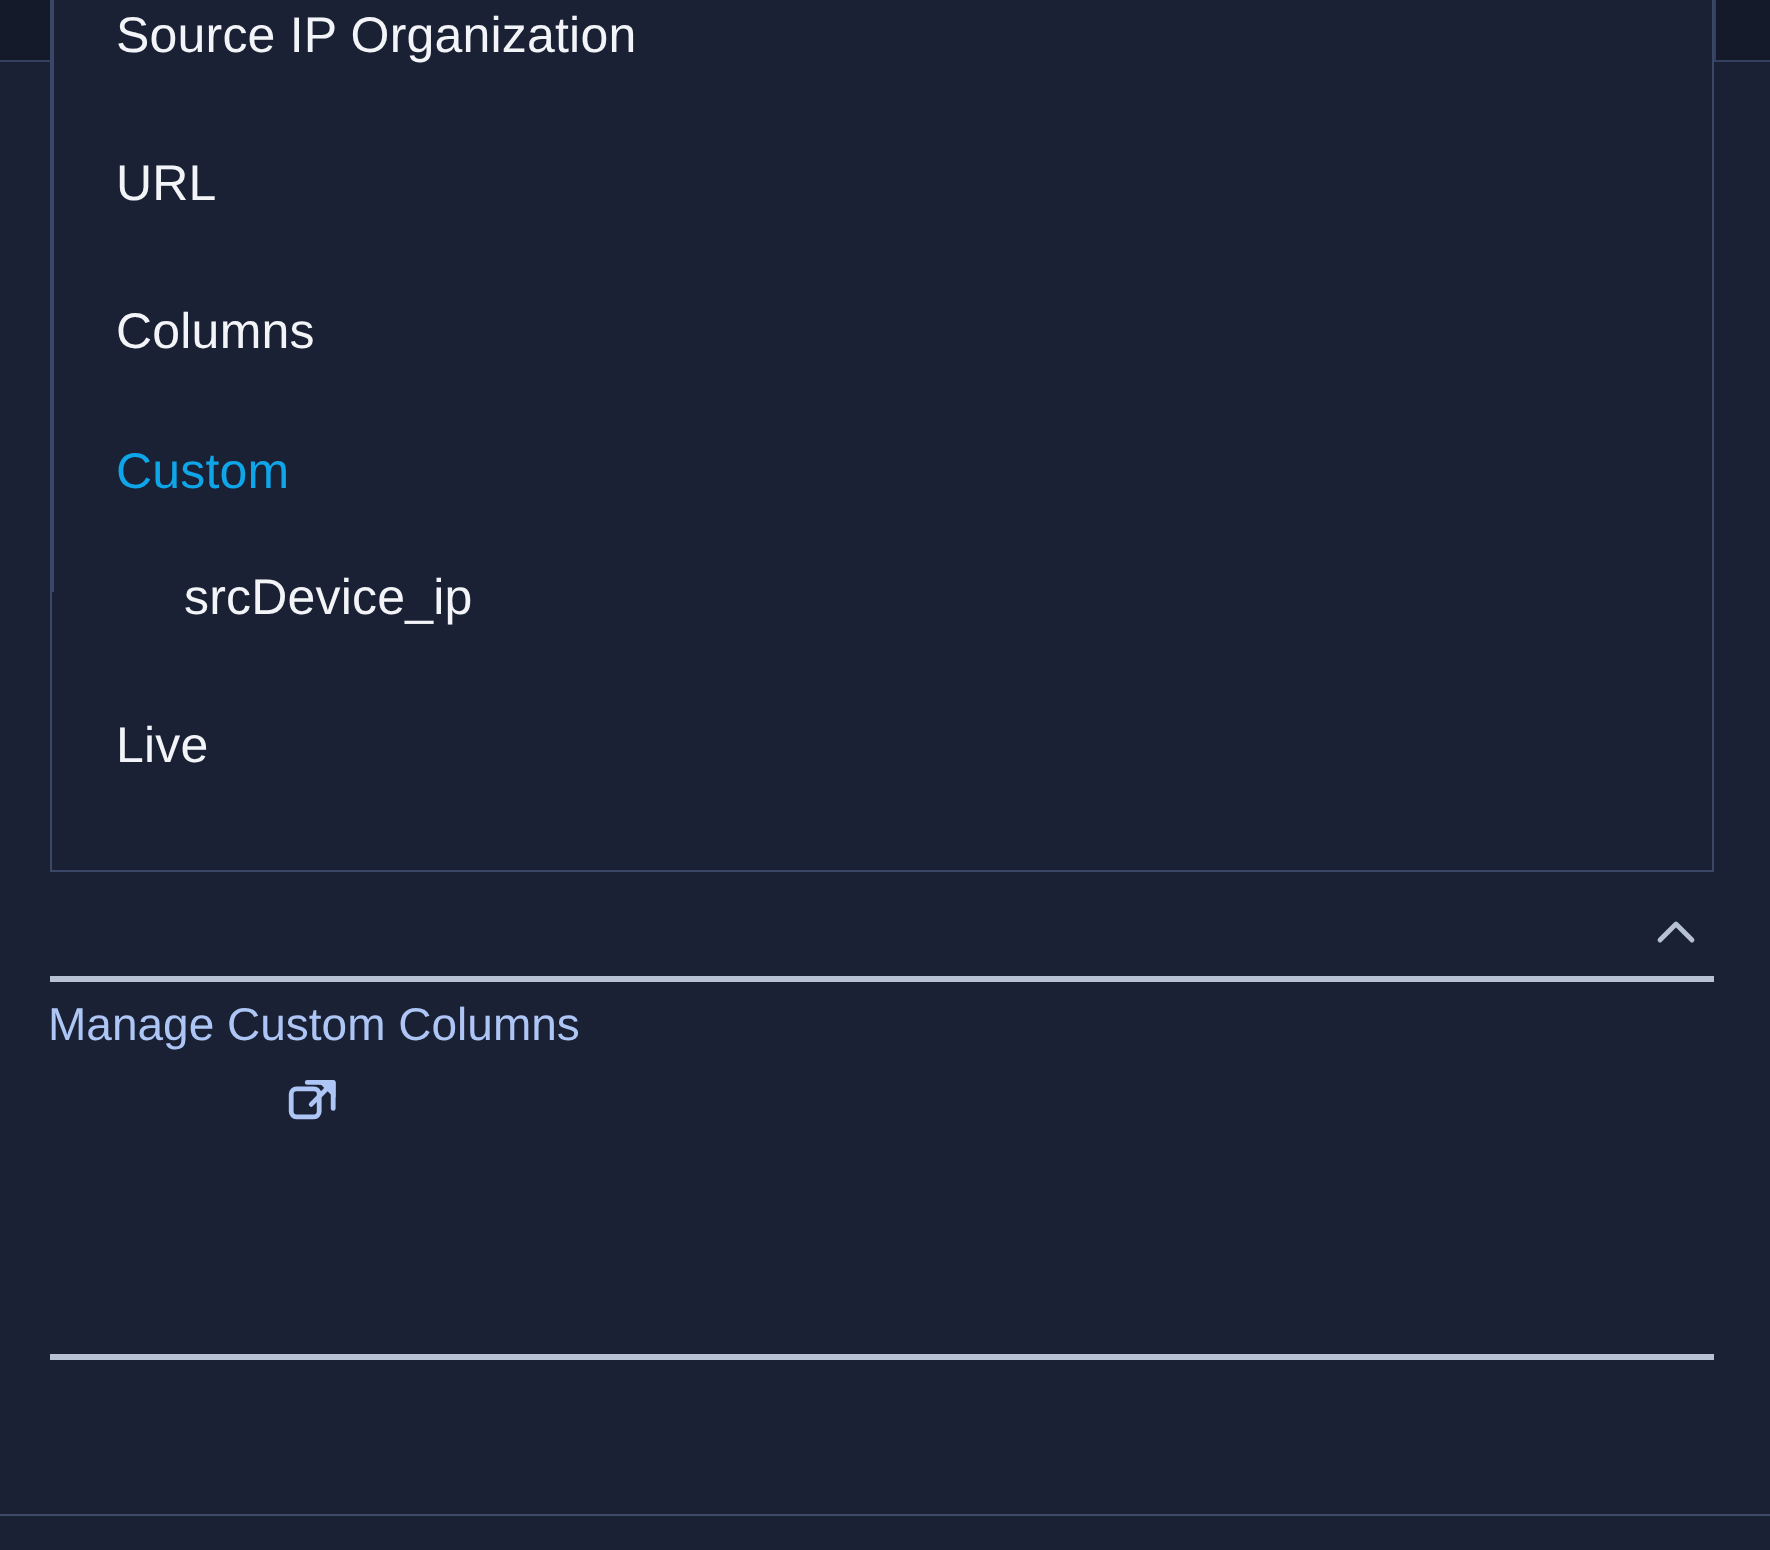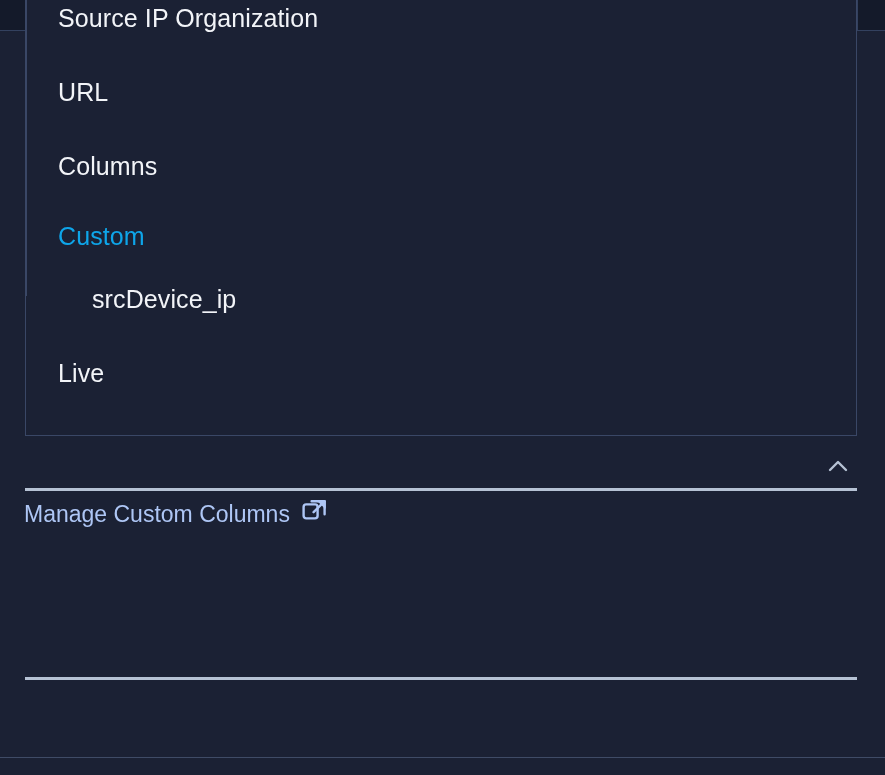--- a/index.html
+++ b/index.html
@@ -112,20 +112,21 @@
     top: 498px;
     display: flex;
     align-items: center;
     gap: 12px;
     color: #aec6f5;
     font-size: 23px;
     line-height: 28px;
     text-decoration: none;
     cursor: pointer;
     white-space: nowrap;
+    flex-direction: column;
   }
   .manage-link .ext-icon { display: block; }
 
   
   .ttl-label {
     position: absolute;
     left: 24px;
     top: 626px;
     font-size: 24px;
     line-height: 30px;

